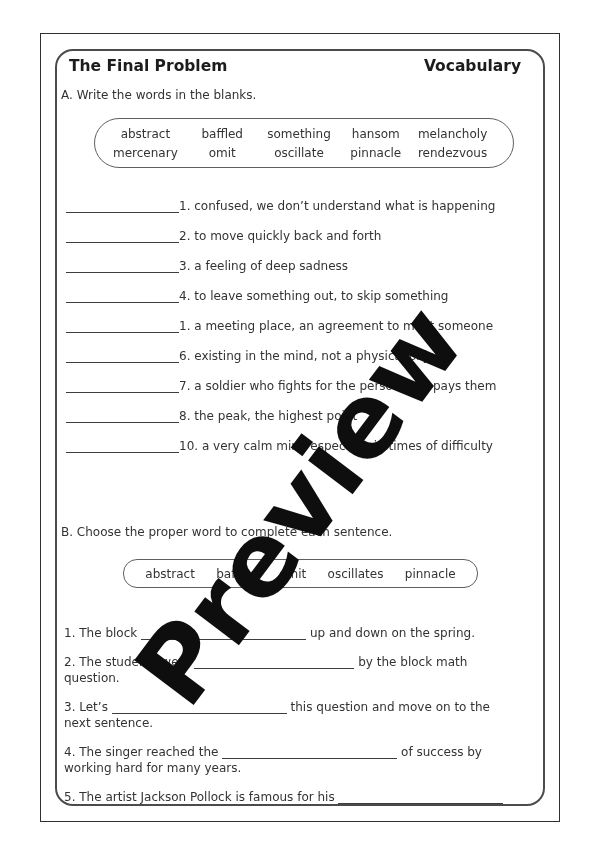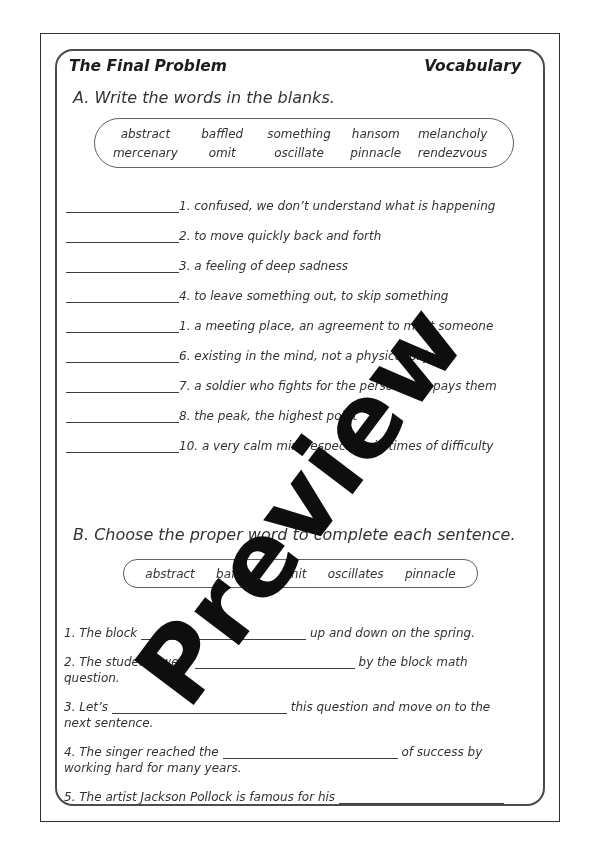--- a/index.html
+++ b/index.html
@@ -7,28 +7,28 @@
     width:600px;height:856px;background:#ffffff;position:relative;overflow:hidden;
     font-family:"DejaVu Sans","Liberation Sans",sans-serif;color:#333333;
   }
   .page{position:absolute;left:0;top:0;width:600px;height:856px;}
   .paper{
     position:absolute;left:40px;top:33px;width:520px;height:789px;
     background:#ffffff;border:1px solid #303030;box-sizing:border-box;
   }
   .inner{
     position:absolute;left:14px;top:15px;width:490px;height:757px;
-    border:2px solid #4b4b4b;border-radius:18px;box-sizing:border-box;font-style:italic;
+    border:2px solid #4b4b4b;border-radius:18px;box-sizing:border-box;
   }
   .header{
     position:absolute;left:12px;right:22px;top:6px;
     display:flex;justify-content:space-between;align-items:baseline;
     font-size:15.5px;font-weight:bold;color:#1c1c1c;
   }
-  .instr{position:absolute;left:16px;font-size:16px;white-space:nowrap;}
+  .instr{position:absolute;left:4px;font-size:12px;white-space:nowrap;}
   .instr-a{top:37px;}
   .instr-b{top:474px;}
   .bank1{
     position:absolute;left:37px;top:67px;width:420px;height:50px;box-sizing:border-box;
     border:1.5px solid #5f5f5f;border-radius:25px;
     display:grid;grid-template-columns:repeat(5,1fr);align-content:center;
     padding:0 22px 0 12px;font-size:12px;row-gap:1px;
   }
   .bank1 span{text-align:center;line-height:18px;white-space:nowrap;}
   .bank2{

